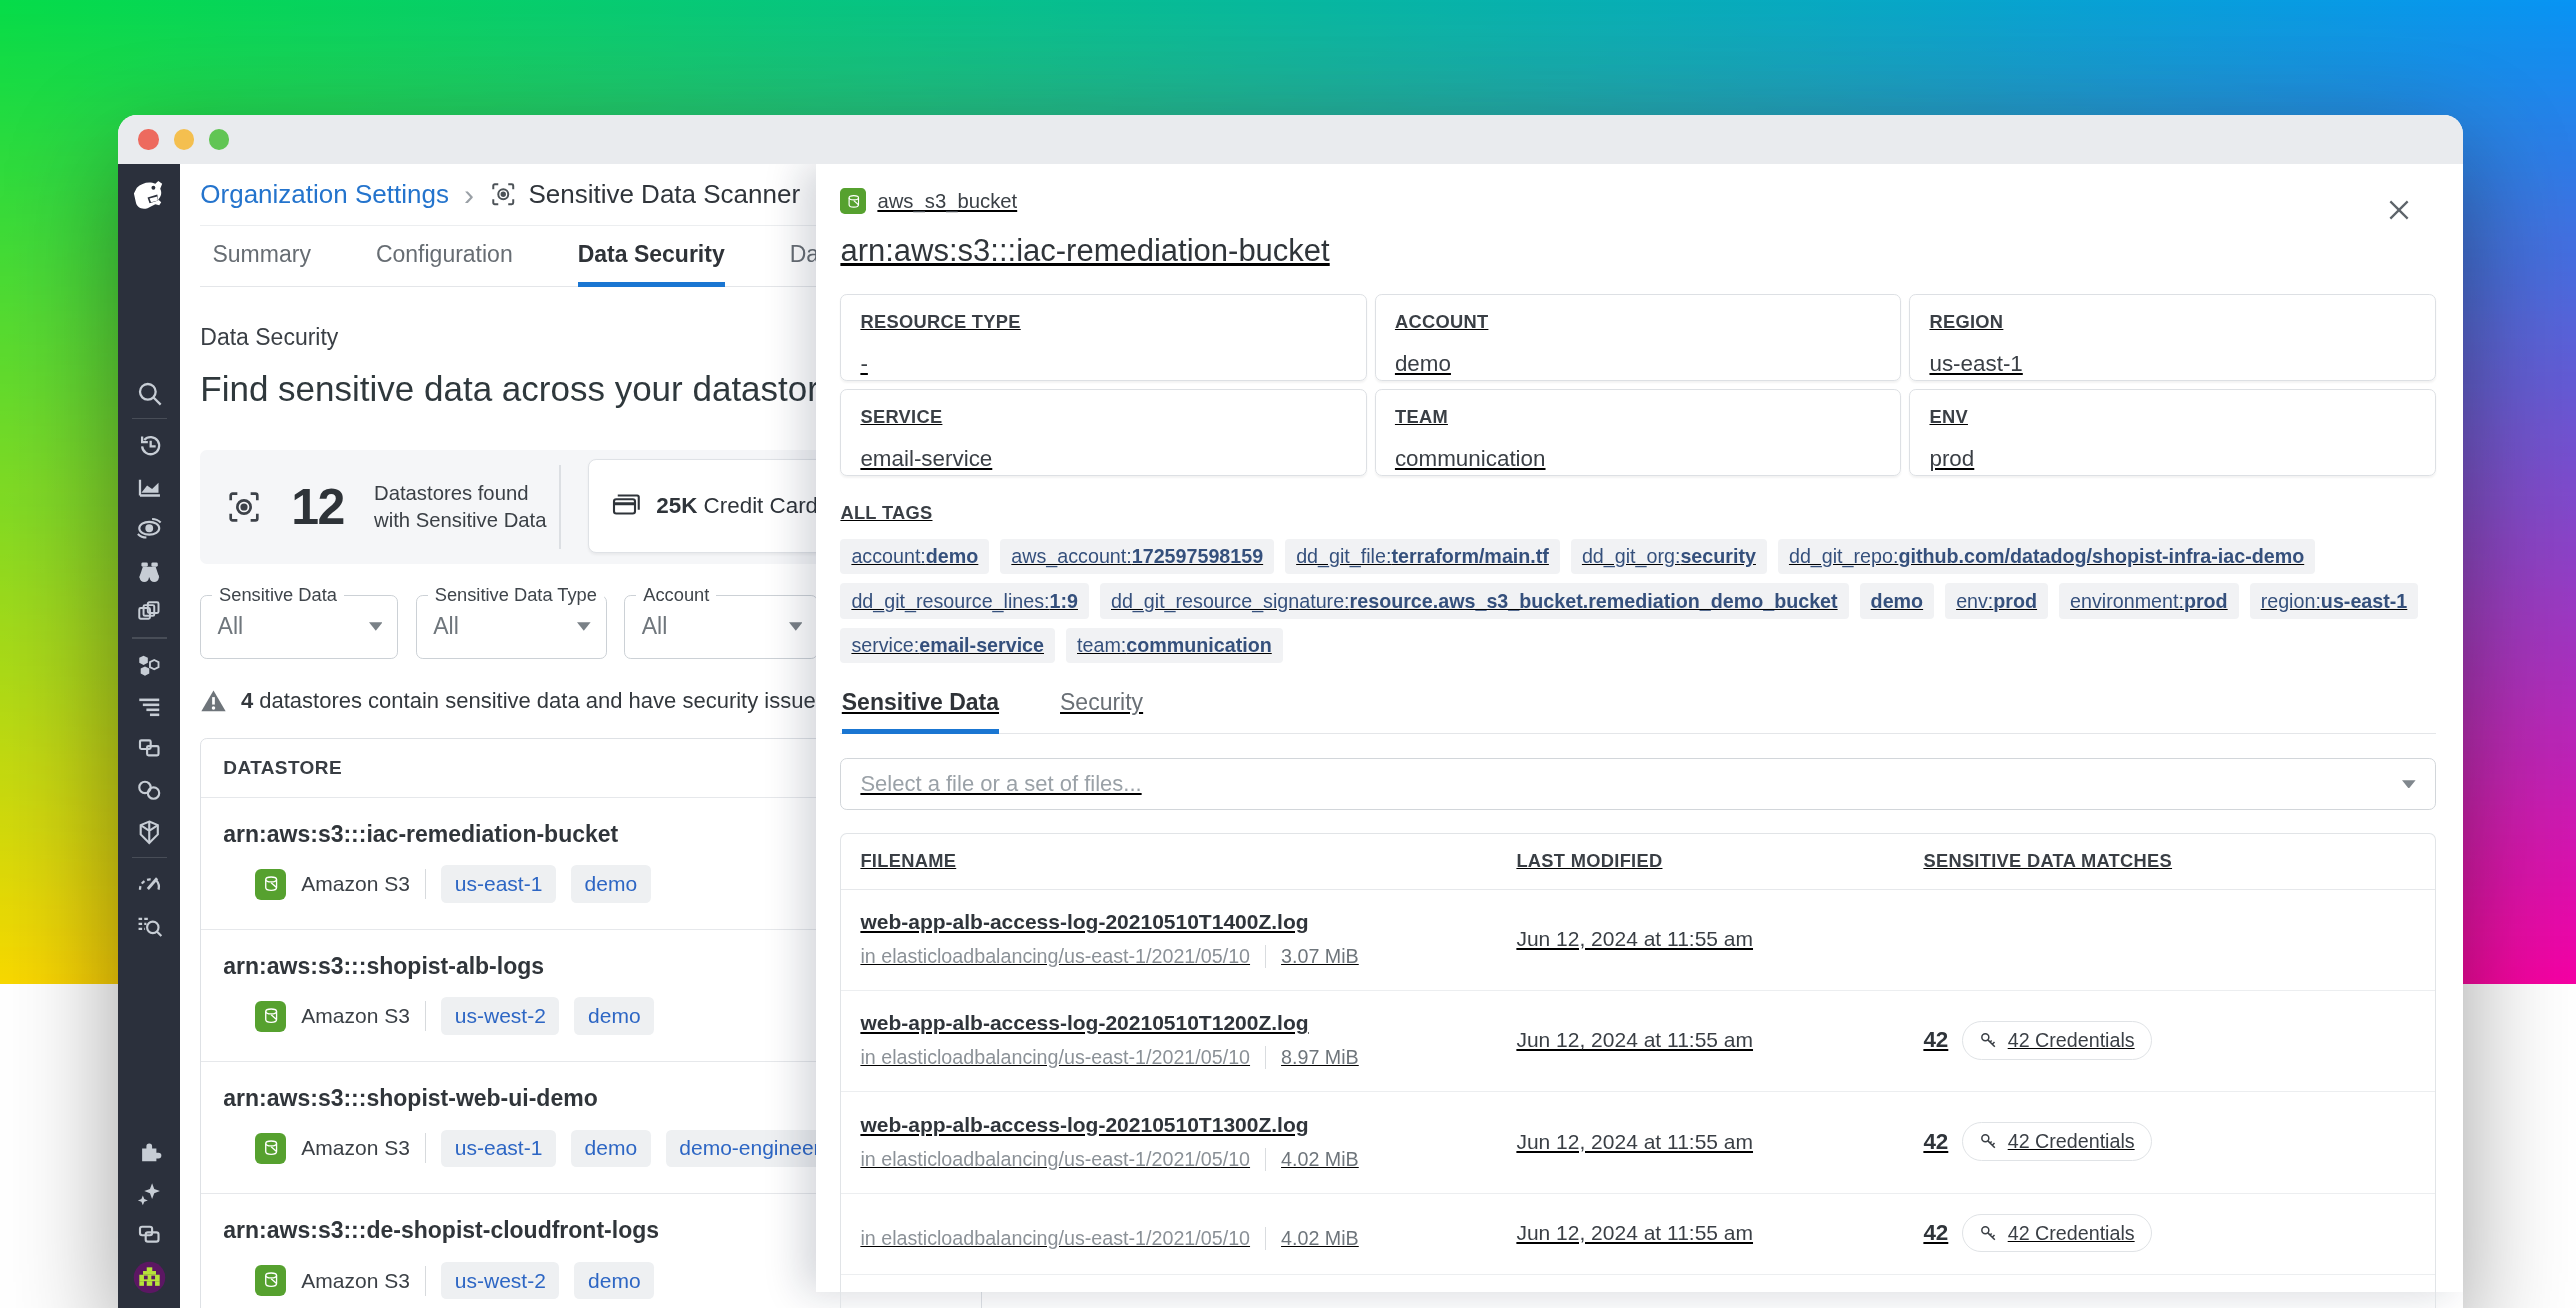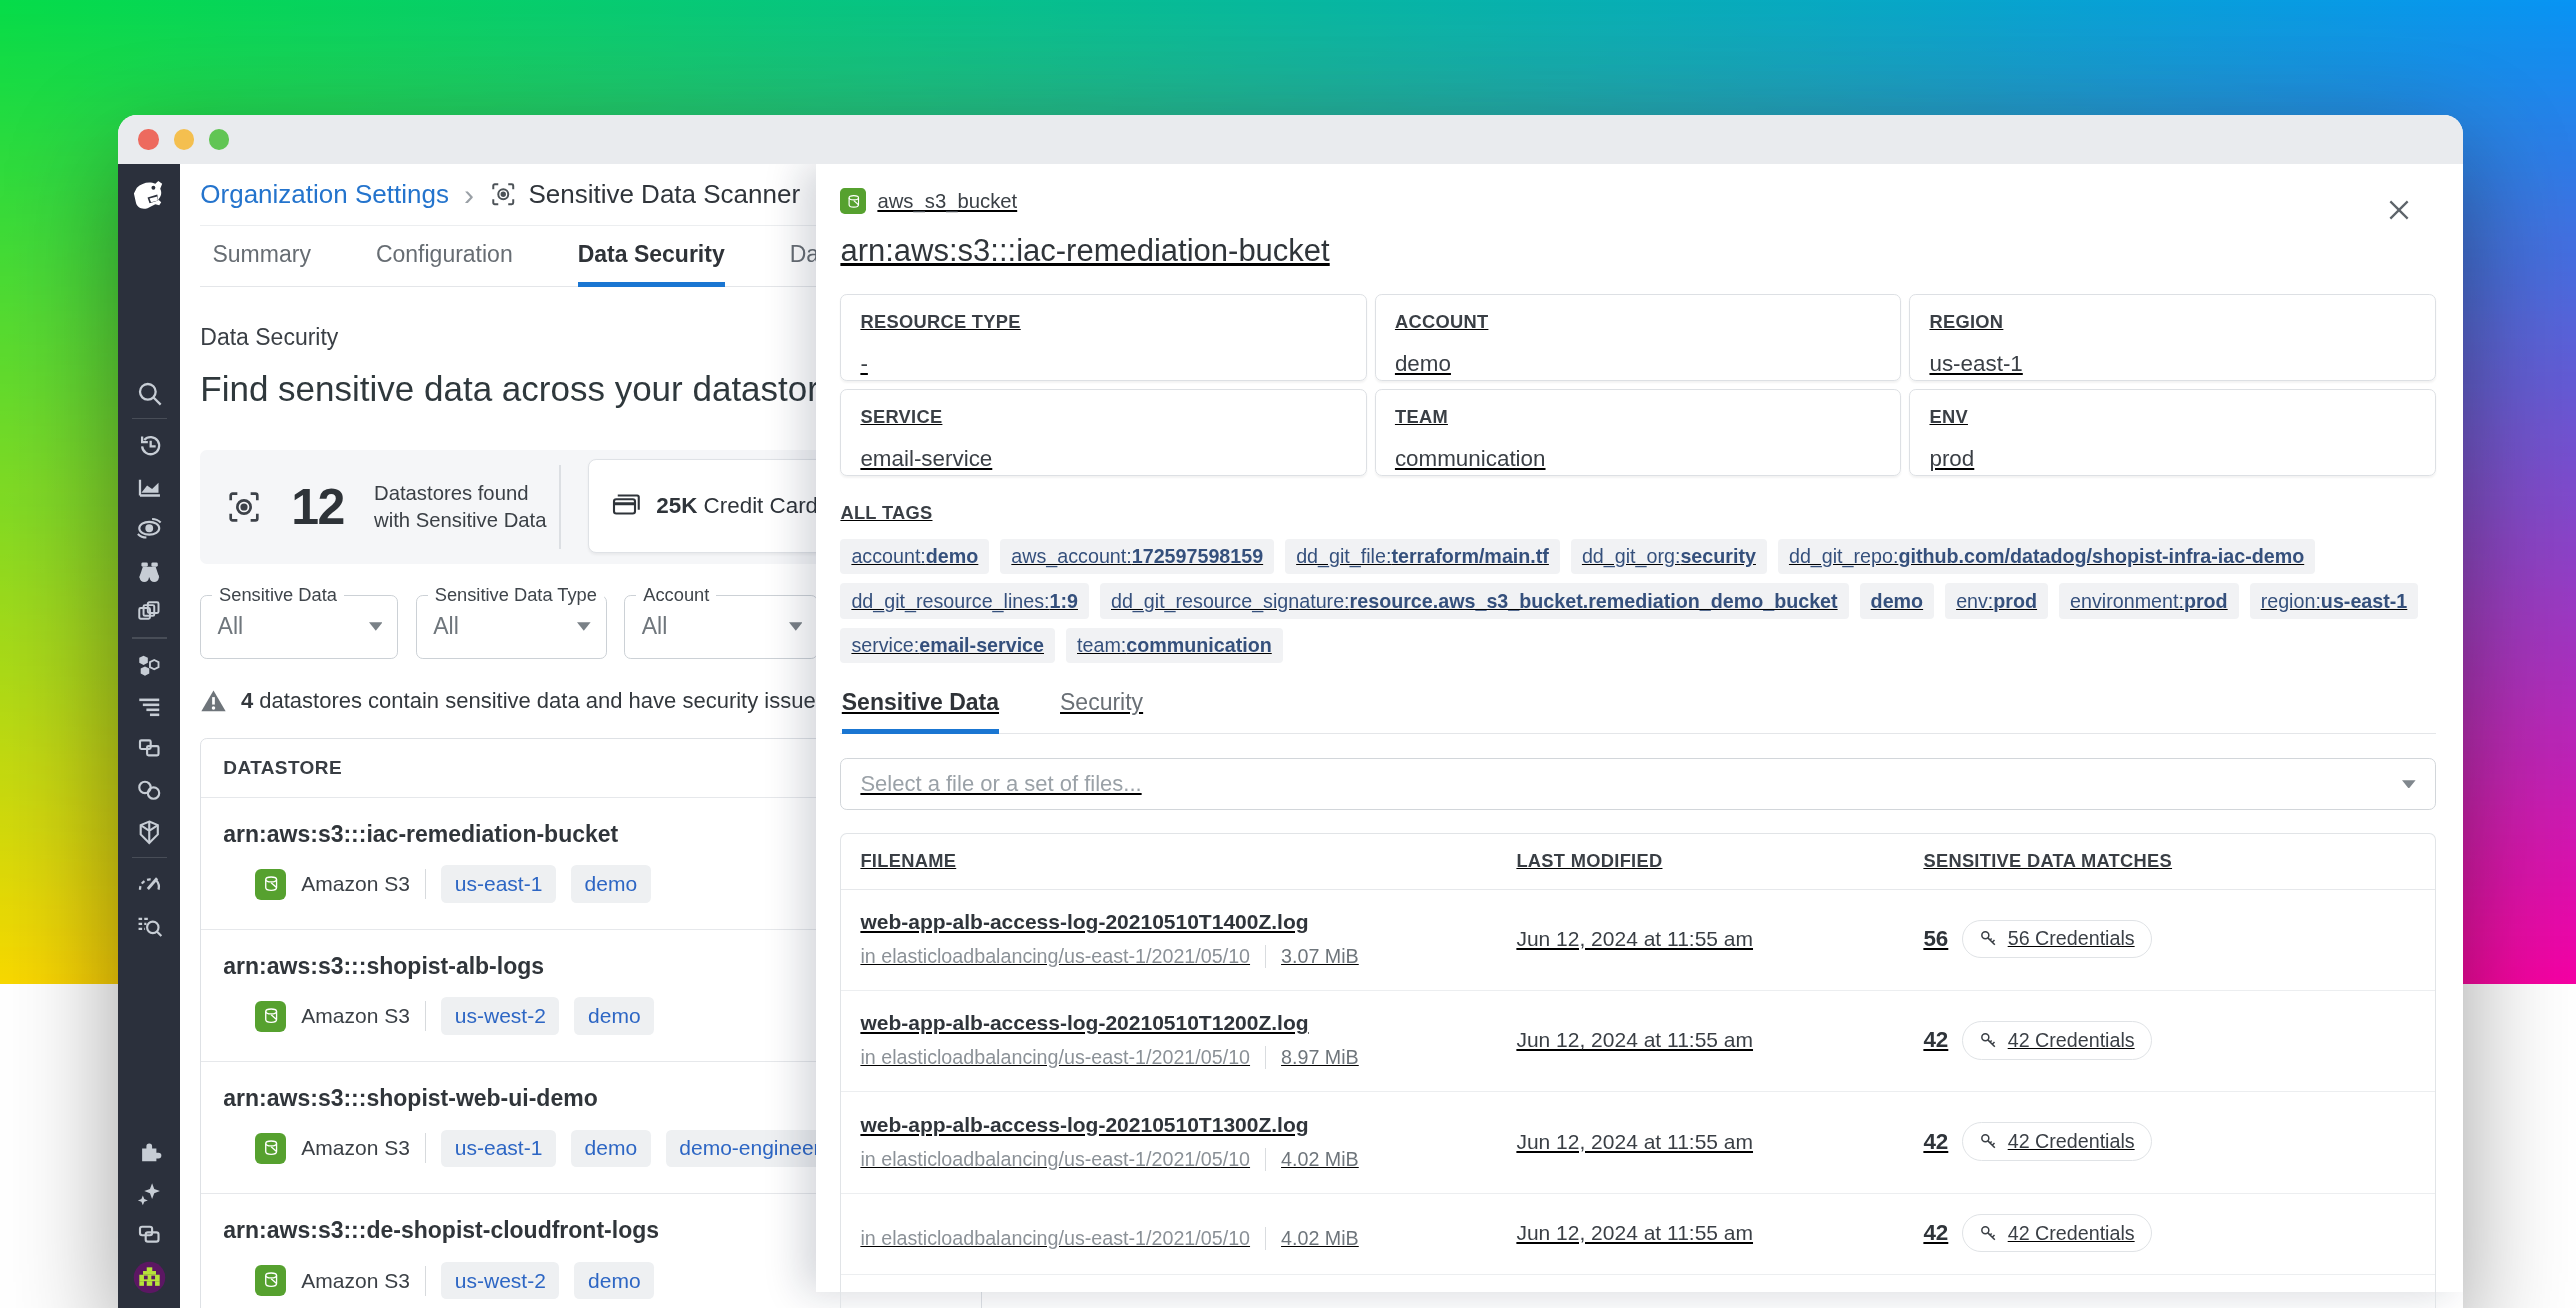--- a/index.html
+++ b/index.html
@@ -493,30 +493,20 @@
 
             <div class="ft-row">
               <div>
                 <div class="f-name">web-app-alb-access-log-20210510T1400Z.log</div>
                 <div class="f-pathline">
                   <span class="f-path">in elasticloadbalancing/us-east-1/2021/05/10</span>
                   <span class="f-size">3.07 MiB</span>
                 </div>
               </div>
               <div class="f-date">Jun 12, 2024 at 11:55 am</div>
-              <div class="f-matches">
-                <span class="f-count">56</span>
-                <span class="pill">
-                  <svg width="19" height="19" viewBox="0 0 30 30" fill="none" stroke="#3a3f45" stroke-width="2.4">
-                      <circle cx="10" cy="10" r="5.5"></circle>
-                      <path d="M14 14l11 11M21 21l3.5-3.5M17.5 17.5l2.5-2.5"></path>
-                    </svg>
-                  <span>56 Credentials</span>
-                </span>
-              </div>
             </div>
 
             <div class="ft-row">
               <div>
                 <div class="f-name">web-app-alb-access-log-20210510T1200Z.log</div>
                 <div class="f-pathline">
                   <span class="f-path">in elasticloadbalancing/us-east-1/2021/05/10</span>
                   <span class="f-size">8.97 MiB</span>
                 </div>
               </div>

